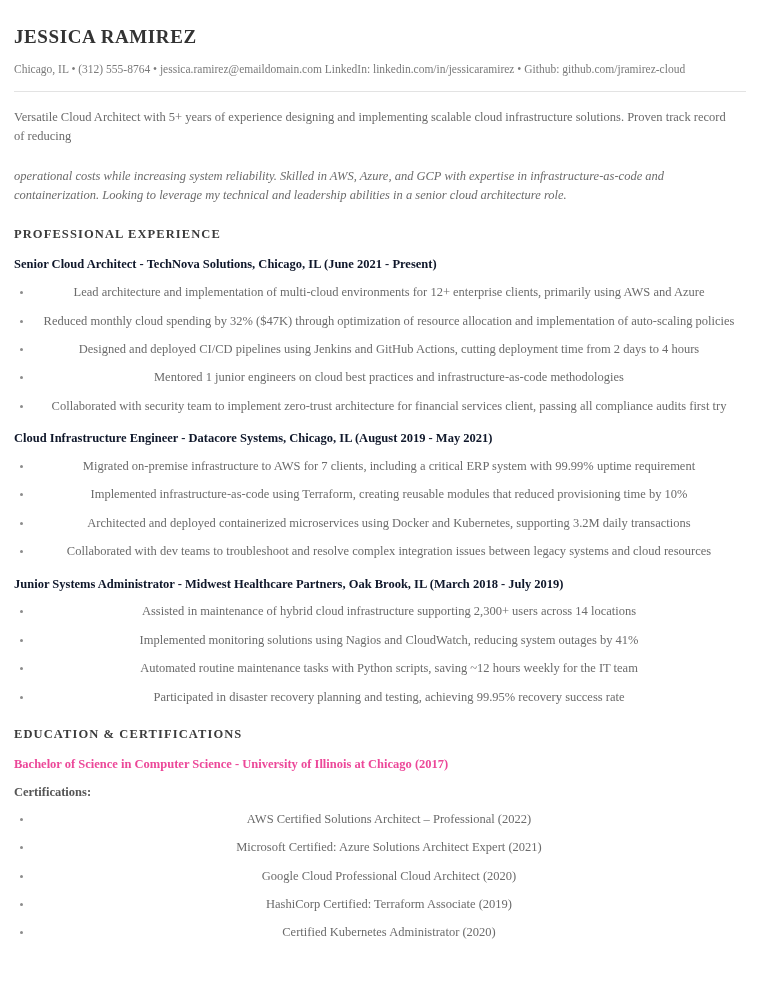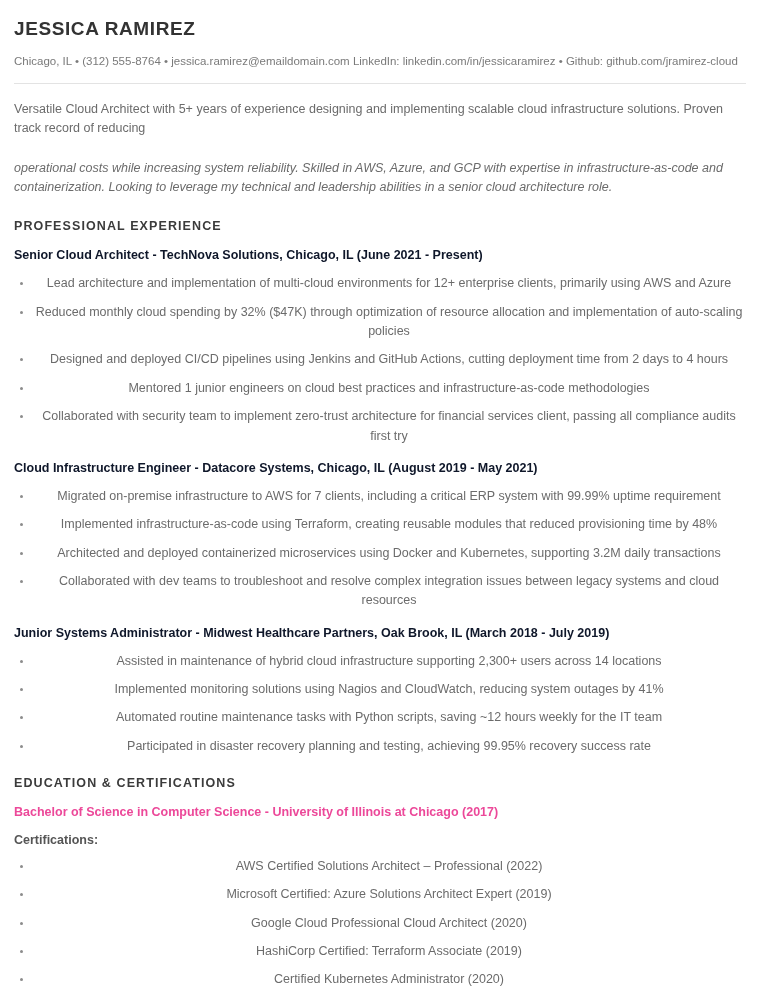--- a/index.html
+++ b/index.html
@@ -11,21 +11,22 @@
     width: 768px;
     height: 994px;
     overflow: hidden;
     font-family: "Liberation Sans", sans-serif;
     color: #666666;
     -webkit-font-smoothing: antialiased;
   }
   .page {
     width: 768px;
     box-sizing: border-box;
-    padding: 18px 22px 0 14px;
+    padding: 26px 22px 0 14px;
+    font-family: Liberation Serif, serif;
   }
 
   
   .name {
     font-size: 19px;
     font-weight: bold;
     letter-spacing: 0.6px;
     color: #333333;
     margin: 0 0 12px 0;
     line-height: 1.2;
@@ -157,21 +158,21 @@
         <li>Designed and deployed CI/CD pipelines using Jenkins and GitHub Actions, cutting deployment time from 2 days to 4 hours</li>
         <li>Mentored 1 junior engineers on cloud best practices and infrastructure-as-code methodologies</li>
         <li>Collaborated with security team to implement zero-trust architecture for financial services client, passing all compliance audits first try</li>
       </ul>
     </div>
 
     <div class="entry">
       <div class="entry-title">Cloud Infrastructure Engineer - Datacore Systems, Chicago, IL (August 2019 - May 2021)</div>
       <ul class="bullets">
         <li>Migrated on-premise infrastructure to AWS for 7 clients, including a critical ERP system with 99.99% uptime requirement</li>
-        <li>Implemented infrastructure-as-code using Terraform, creating reusable modules that reduced provisioning time by 48%</li>
+        <li>Implemented infrastructure-as-code using Terraform, creating reusable modules that reduced provisioning time by 10%</li>
         <li>Architected and deployed containerized microservices using Docker and Kubernetes, supporting 3.2M daily transactions</li>
         <li>Collaborated with dev teams to troubleshoot and resolve complex integration issues between legacy systems and cloud resources</li>
       </ul>
     </div>
 
     <div class="entry">
       <div class="entry-title">Junior Systems Administrator - Midwest Healthcare Partners, Oak Brook, IL (March 2018 - July 2019)</div>
       <ul class="bullets">
         <li>Assisted in maintenance of hybrid cloud infrastructure supporting 2,300+ users across 14 locations</li>
         <li>Implemented monitoring solutions using Nagios and CloudWatch, reducing system outages by 41%</li>
@@ -180,20 +181,20 @@
       </ul>
     </div>
   </div>
 
   <div class="section">
     <h2 class="section-heading">EDUCATION &amp; CERTIFICATIONS</h2>
     <div class="edu-line">Bachelor of Science in Computer Science - University of Illinois at Chicago (2017)</div>
     <div class="sub-label">Certifications:</div>
     <ul class="bullets">
       <li>AWS Certified Solutions Architect – Professional (2022)</li>
-      <li>Microsoft Certified: Azure Solutions Architect Expert (2019)</li>
+      <li>Microsoft Certified: Azure Solutions Architect Expert (2021)</li>
       <li>Google Cloud Professional Cloud Architect (2020)</li>
       <li>HashiCorp Certified: Terraform Associate (2019)</li>
       <li>Certified Kubernetes Administrator (2020)</li>
     </ul>
   </div>
 
 </div>
 
 </body></html>

